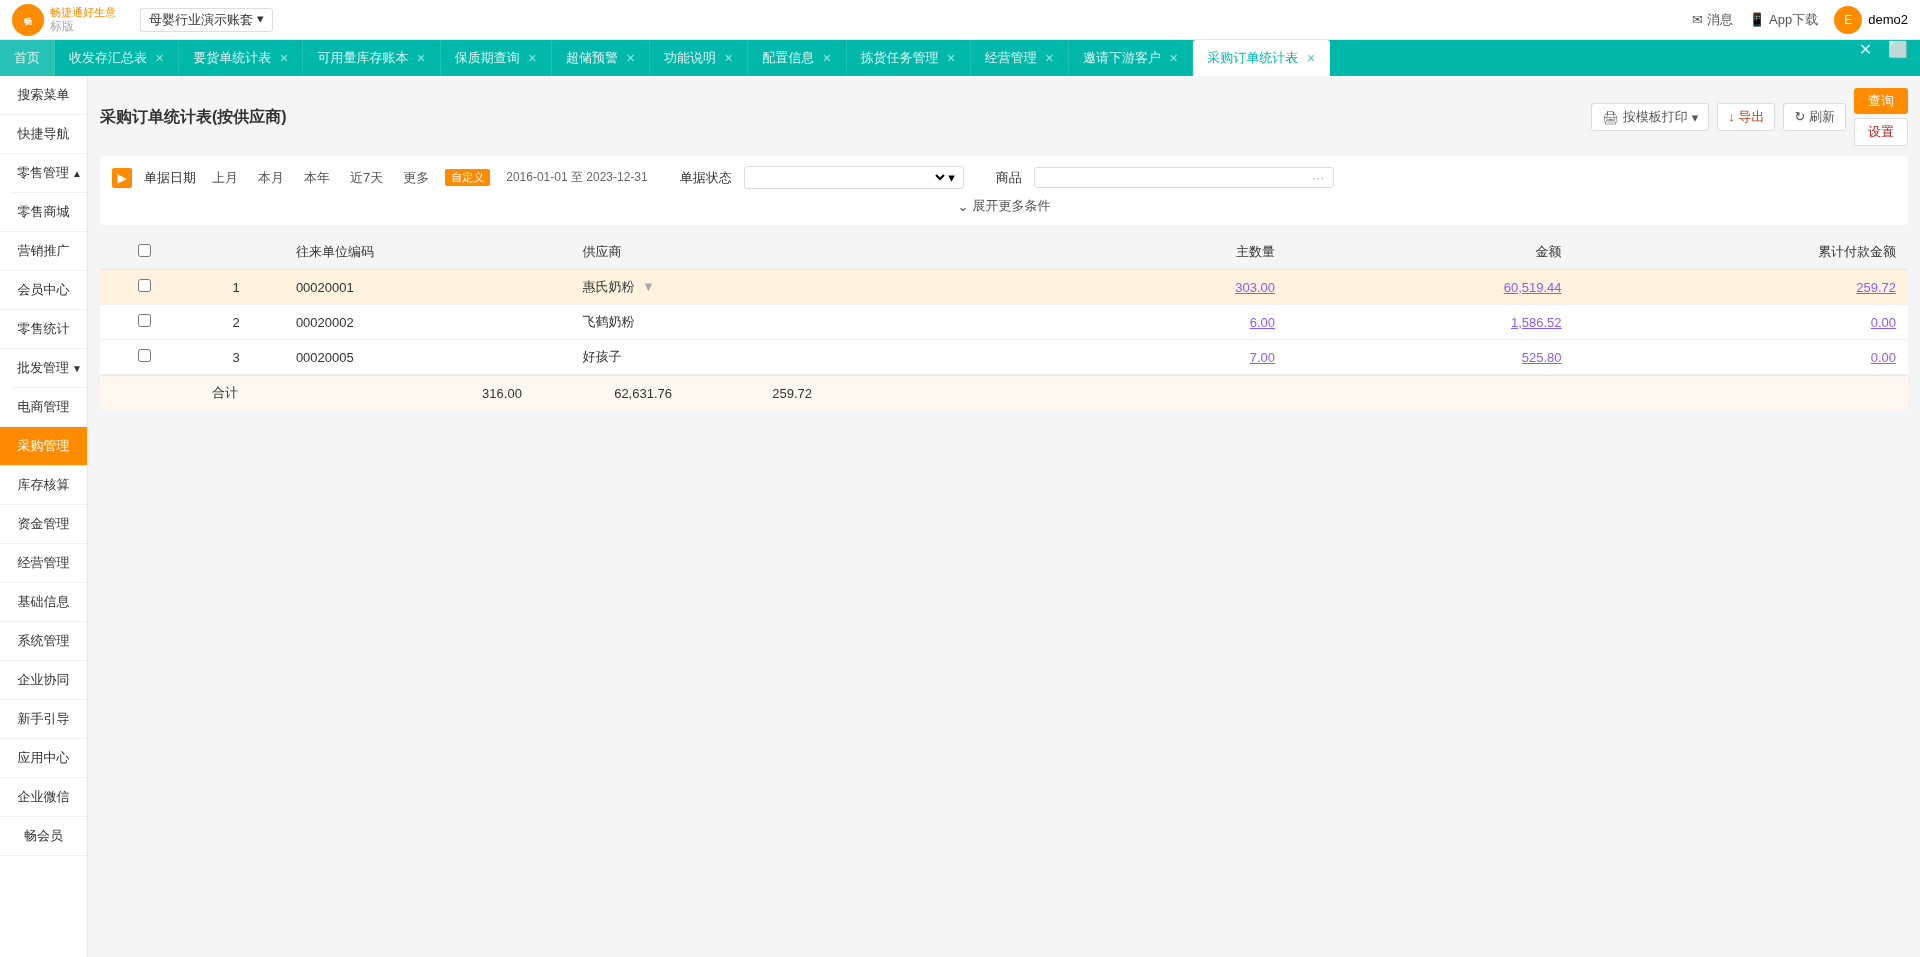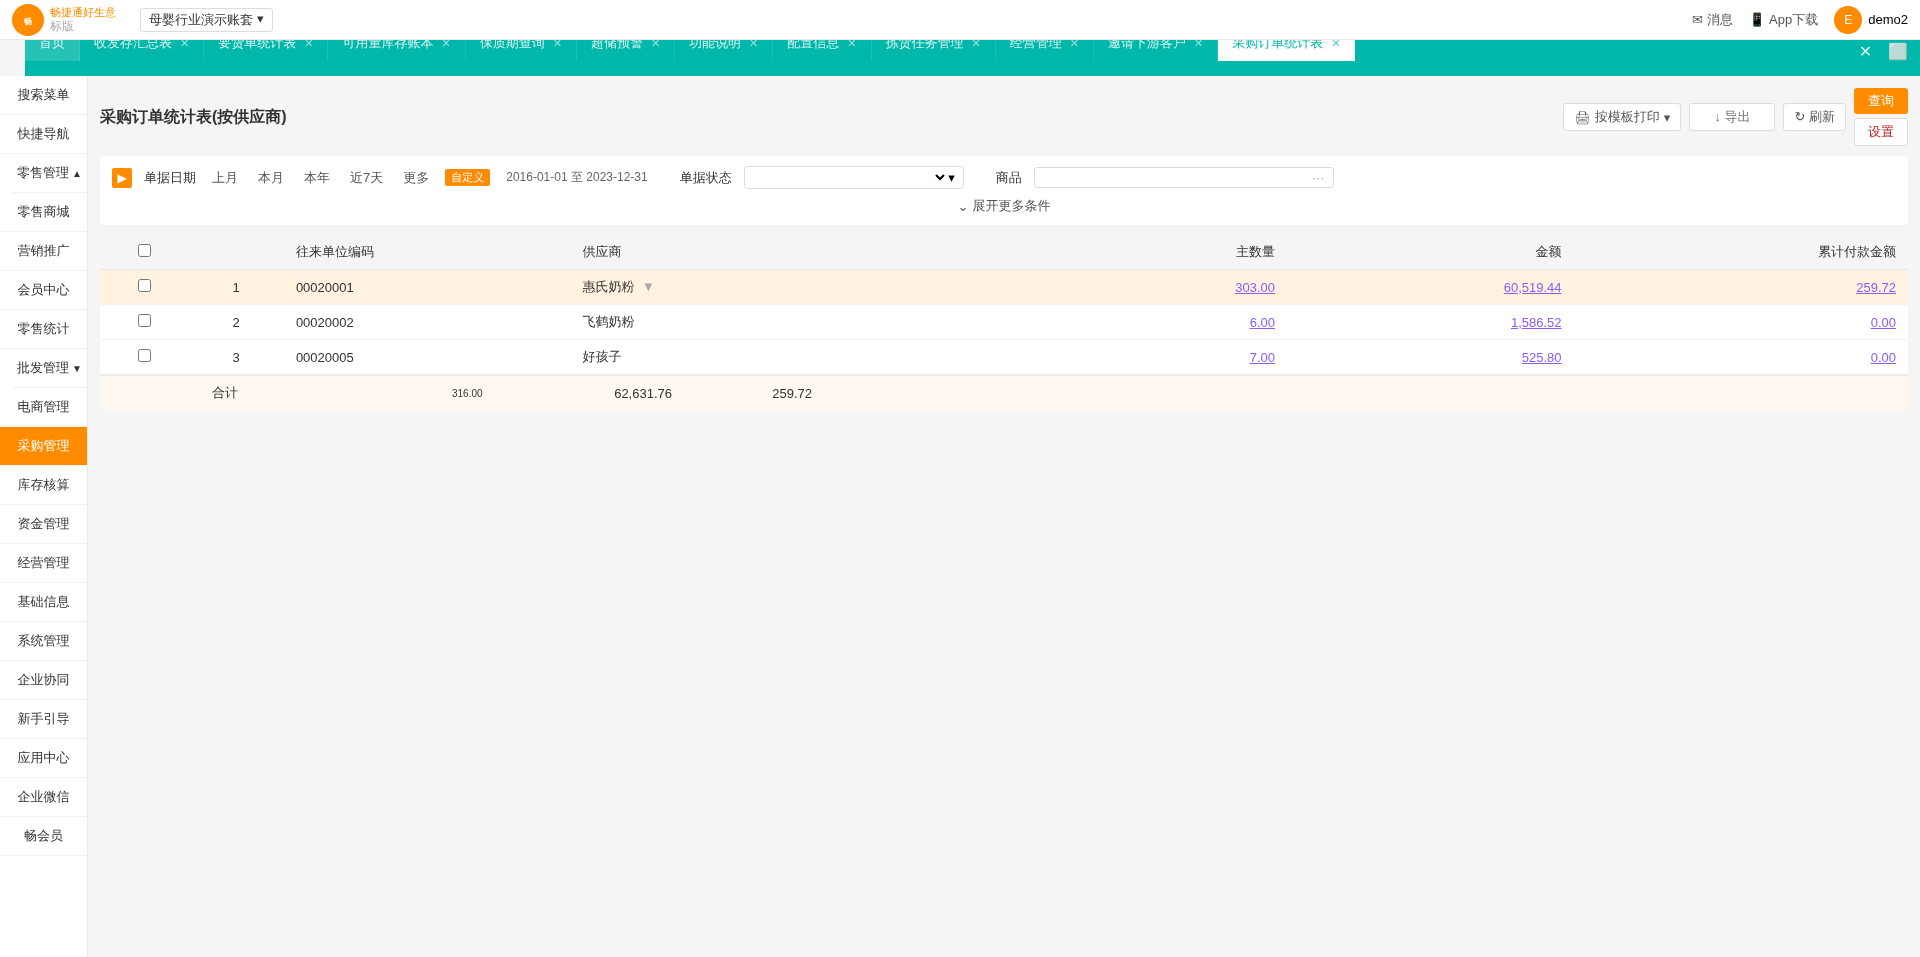--- a/index.html
+++ b/index.html
@@ -9,21 +9,21 @@
     .top-bar { height: 40px; background: #fff; display: flex; align-items: center; padding: 0 12px; border-bottom: 1px solid #e8e8e8; justify-content: space-between; }
     .top-bar-left { display: flex; align-items: center; gap: 8px; }
     .logo-area { display: flex; align-items: center; gap: 6px; }
     .logo-icon { width: 32px; height: 32px; background: #ff8c00; border-radius: 50%; display: flex; align-items: center; justify-content: center; color: #fff; font-size: 12px; font-weight: bold; }
     .dropdown-selector { display: flex; align-items: flex-start; gap: 4px; font-size: 13px; color: #333; cursor: pointer; border: 1px solid #ddd; padding: 2px 8px; border-radius: 3px; margin-left: 16px; }
     .top-bar-right { display: flex; align-items: center; gap: 16px; }
     .top-bar-btn { display: flex; align-items: center; gap: 4px; color: #555; font-size: 13px; cursor: pointer; }
     .avatar { width: 28px; height: 28px; border-radius: 50%; background: #ff8c00; display: flex; align-items: center; justify-content: center; color: #fff; font-size: 12px; }
 
     
-    .nav-tabs { height: 36px; background: #00b8a9; display: flex; align-items: flex-end; padding: 0 0 15px 0; overflow: hidden; margin-left: 25px; }
+    .nav-tabs { height: 36px; background: #00b8a9; display: flex; align-items: flex-start; padding: 0 0 15px 0; overflow: hidden; }
     .nav-tab { padding: 0 14px; height: 36px; display: flex; align-items: center; gap: 4px; color: rgba(255,255,255,0.85); font-size: 13px; cursor: pointer; white-space: nowrap; border-right: 1px solid rgba(255,255,255,0.1); }
     .nav-tab.home { background: rgba(255,255,255,0.15); }
     .nav-tab.active { background: #fff; color: #00b8a9; border-radius: 3px 3px 0 0; }
     .nav-tab .close-x { margin-left: 4px; font-size: 11px; opacity: 0.7; }
     .nav-tab-actions { margin-left: auto; display: flex; align-items: center; padding-right: 8px; gap: 8px; }
     .nav-action-btn { color: rgba(255,255,255,0.85); cursor: pointer; font-size: 16px; padding: 0 4px; }
 
     
     .main-layout { display: flex; flex: 1; overflow: hidden; }
 
@@ -32,21 +32,21 @@
     .sidebar-item { padding: 10px 4px; text-align: center; font-size: 13px; color: #333; cursor: pointer; border-bottom: 1px solid #f0f0f0; }
     .sidebar-item.active { background: #ff8c00; color: #fff; }
     .sidebar-item.has-arrow { display: flex; align-items: center; justify-content: center; gap: 3px; margin-left: 12px; }
 
     
     .content { flex: 1; overflow: auto; background: #f5f5f5; padding: 12px; }
     .page-header { display: flex; align-items: center; justify-content: space-between; margin-bottom: 10px; }
     .page-title { font-size: 16px; font-weight: bold; color: #333; }
     .page-actions { display: flex; align-items: center; gap: 8px; }
     .btn-template-print { background: #fff; border: 1px solid #ddd; padding: 4px 10px; border-radius: 3px; display: flex; align-items: center; gap: 4px; cursor: pointer; font-size: 13px; color: #555; }
-    .btn-export { background: #fff; border: 1px solid #ddd; padding: 4px 24px; border-radius: 3px; cursor: pointer; font-size: 13px; color: #737373; }
+    .btn-export { background: #fff; border: 1px solid #ddd; padding: 4px 10px; border-radius: 3px; cursor: pointer; font-size: 13px; color: #c2410c; }
     .btn-refresh { background: #fff; border: 1px solid #ddd; padding: 4px 10px; border-radius: 3px; cursor: pointer; font-size: 13px; color: #555; }
     .btn-query { background: #ff8c00; border: none; padding: 4px 14px; border-radius: 3px; cursor: pointer; font-size: 13px; color: #fff; }
     .btn-settings { background: #fff; border: 1px solid #ddd; padding: 4px 10px; border-radius: 3px; cursor: pointer; font-size: 13px; color: #b91c1c; display: block; }
 
     
     .filter-panel { background: #fff; border-radius: 4px; padding: 10px 12px; margin-bottom: 10px; }
     .filter-row { display: flex; align-items: center; gap: 12px; flex-wrap: wrap; }
     .filter-toggle { background: #ff8c00; color: #fff; border: none; width: 20px; height: 20px; border-radius: 2px; cursor: pointer; font-size: 12px; display: flex; align-items: center; justify-content: center; flex-shrink: 0; }
     .filter-label { font-size: 13px; color: #333; white-space: nowrap; }
     .date-shortcut { font-size: 13px; color: #555; cursor: pointer; padding: 1px 4px; }
@@ -72,21 +72,21 @@
     .col-no { width: 40px; text-align: center; }
     .col-code { width: 120px; }
     .col-supplier { width: 200px; }
     .col-qty { width: 100px; text-align: right; }
     .col-amount { width: 120px; text-align: right; }
     .col-paid { width: 140px; text-align: right; }
 
     
     .table-footer { background: #fff8f0; padding: 8px 12px; display: flex; align-items: center; border-top: 1px solid #e8e8e8; }
     .footer-label { font-size: 13px; color: #333; width: 340px; padding-left: 100px; }
-    .footer-qty { font-size: 10px; color: #333; width: 100px; text-align: left; }
+    .footer-qty { font-size: 13px; color: #333; width: 100px; text-align: center; }
     .footer-amount { font-size: 13px; color: #333; width: 120px; text-align: right; padding-left: 40px; }
     .footer-paid { font-size: 13px; color: #333; width: 140px; text-align: right; padding-left: 20px; }
 
     
     ::-webkit-scrollbar { width: 6px; height: 6px; }
     ::-webkit-scrollbar-track { background: #f0f0f0; }
     ::-webkit-scrollbar-thumb { background: #ccc; border-radius: 3px; }
   </style>
 </head>
 <body>

